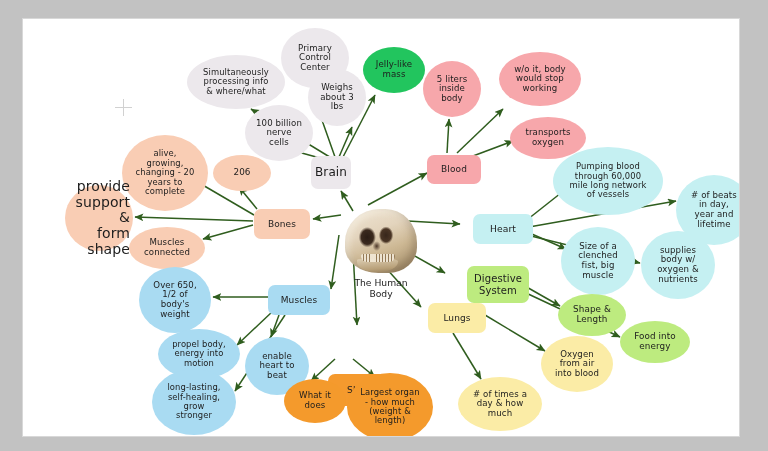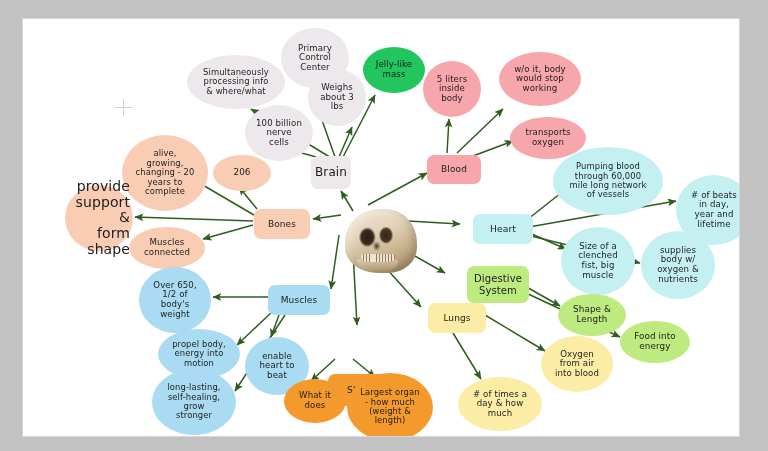--- a/index.html
+++ b/index.html
@@ -231,17 +231,19 @@
 - how much
 (weight &amp;
 length)</div>
       </div>
 
     <div class="skull" id="skull" style="left: 322px; top: 190px; width: 72px; height: 64px;">
       <div class="skull-jaw"></div>
       <div class="skull-teeth"></div>
     </div>
 
+    <div id="center-label" style="left: 310px; top: 258px; width: 96px;">The Human
+Body</div>
 
     <div id="crosshair" style="left: 92px; top: 80px;"></div>
 
   </div>
 </div>
 
 </body></html>

